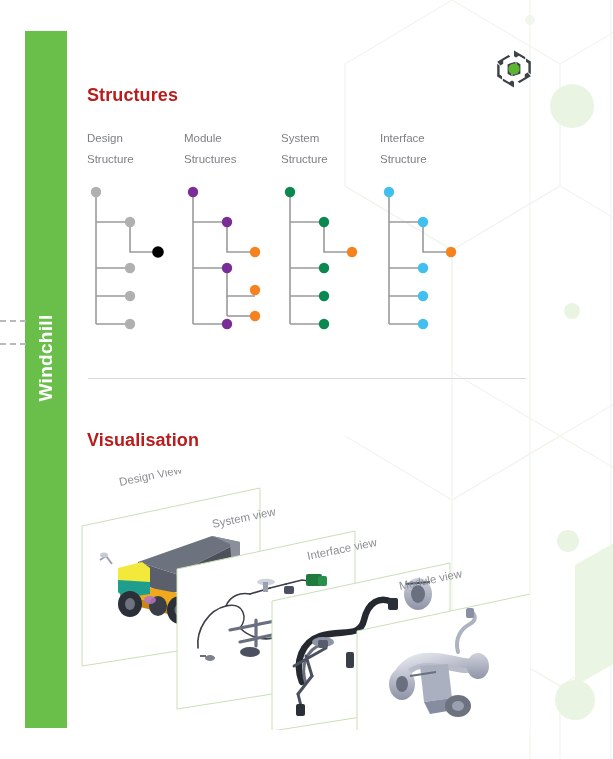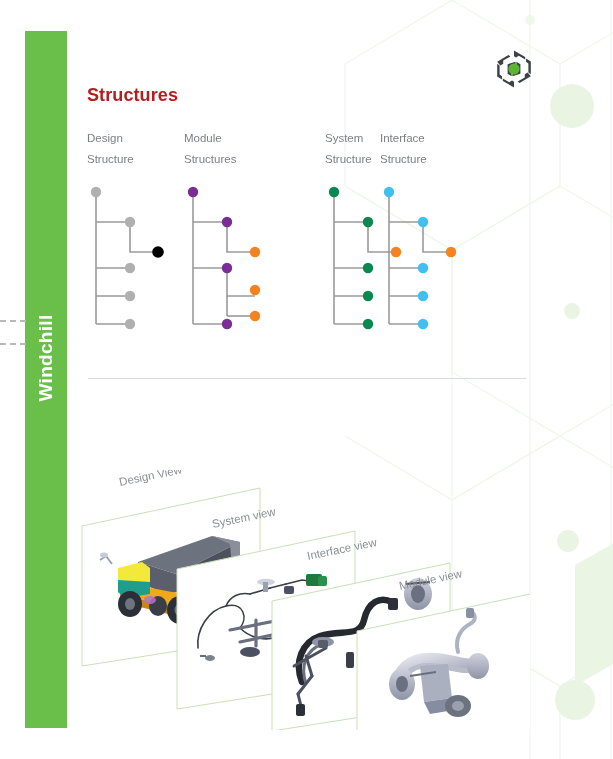--- a/index.html
+++ b/index.html
@@ -177,21 +177,21 @@
           </g>
           <g fill="#f5821f">
             <circle cx="71" cy="74" r="5.2"></circle>
             <circle cx="71" cy="112" r="5.2"></circle>
             <circle cx="71" cy="138" r="5.2"></circle>
           </g>
         </svg>
       </div>
     </div>
 
-    <div class="col" style="left:194px;margin-left:44px;">
+    <div class="col" style="left:194px;">
       <div class="col-title">System
 Structure</div>
       <div class="tree-wrap">
         <svg viewBox="0 0 96 160" width="96" height="160">
           <g stroke="#9a9a9a" stroke-width="1.6" fill="none">
             <path d="M9 14 L9 146"></path>
             <path d="M9 44 L43 44"></path>
             <path d="M43 44 L43 74 L71 74"></path>
             <path d="M9 90 L43 90"></path>
             <path d="M9 118 L43 118"></path>
@@ -230,20 +230,21 @@
             <circle cx="43" cy="146" r="5.2"></circle>
           </g>
           <circle cx="71" cy="74" r="5.2" fill="#f5821f"></circle>
         </svg>
       </div>
     </div>
   </div>
 
   <div class="divider"></div>
 
+  <div class="h-section" id="h-visualisation">Visualisation</div>
 
   <div class="viz">
 
     <svg class="scene" viewBox="0 0 450 260">
       <defs>
         <clipPath id="clipA">
             <polygon points="2,56 180,18 180,168 2,196"></polygon>
           </clipPath>
         <clipPath id="clipB">
             <polygon points="97,99 275,61 275,211 97,239"></polygon>

